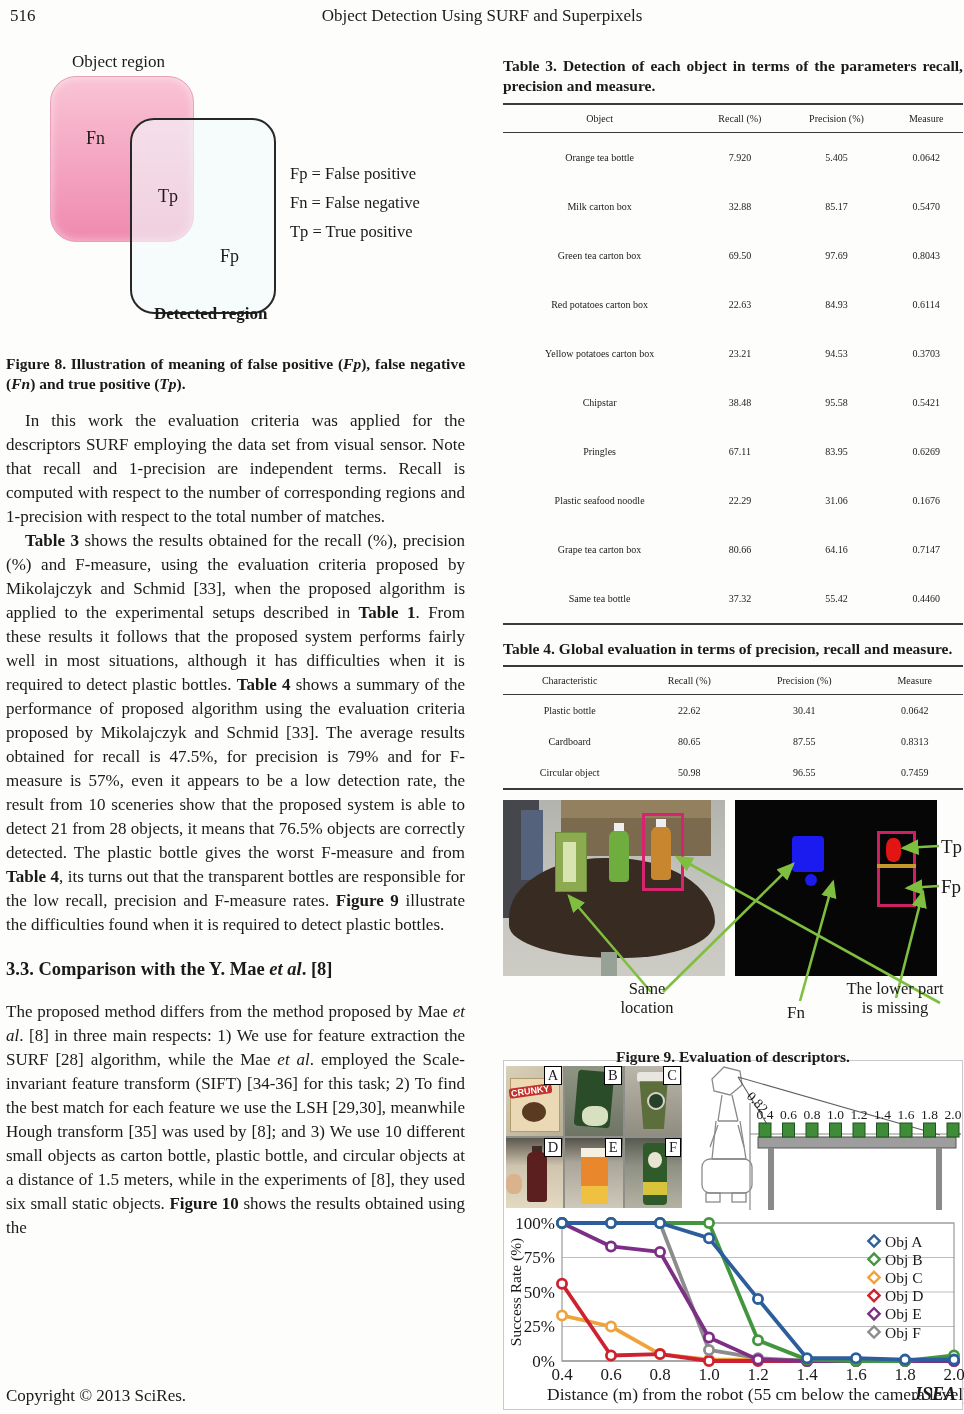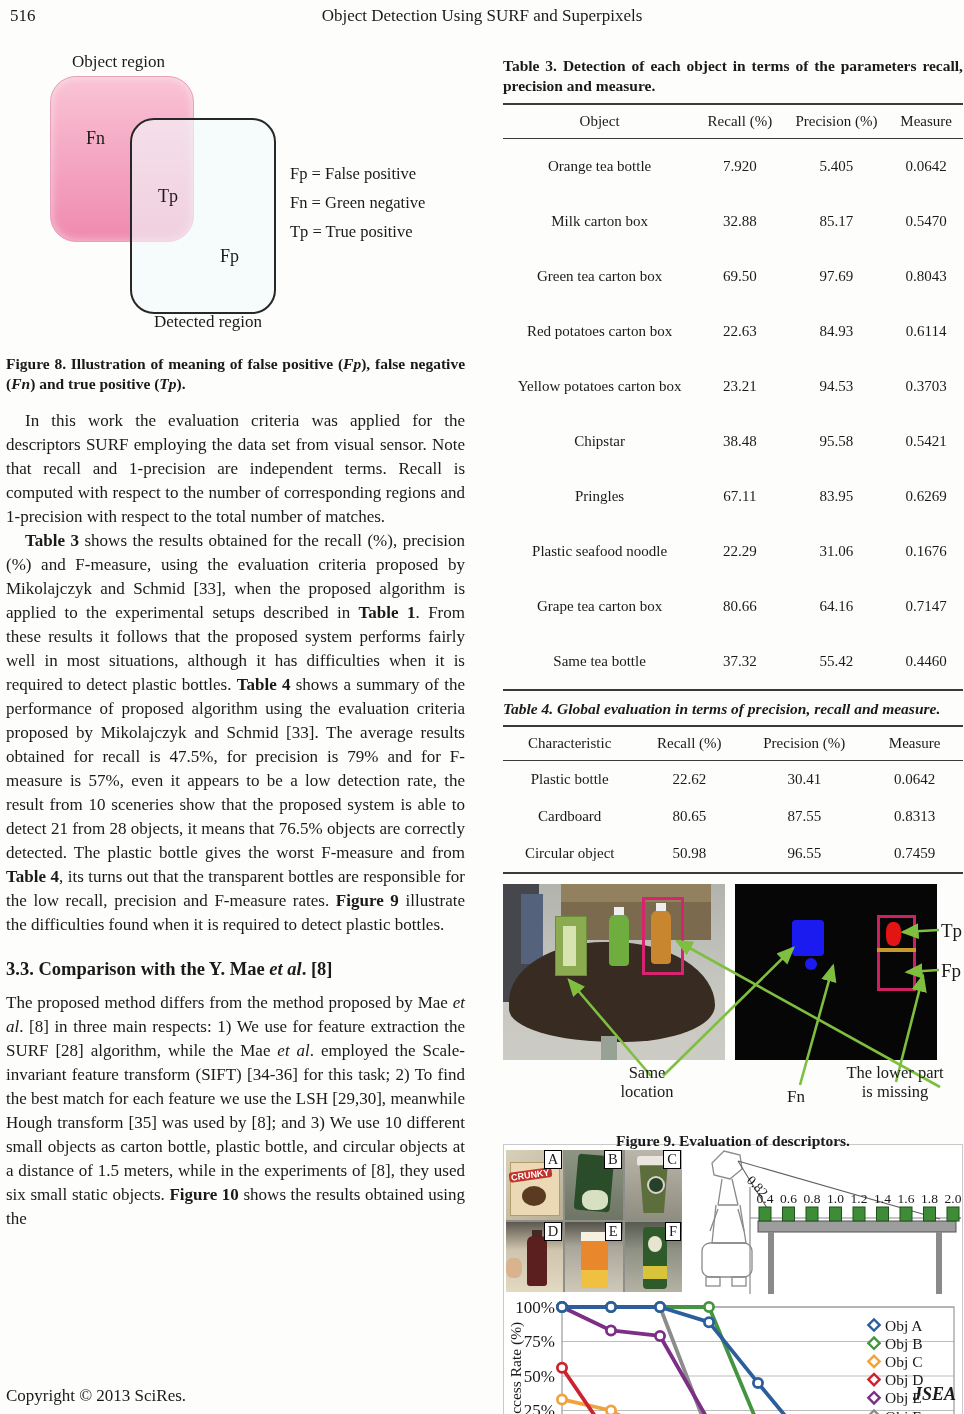--- a/index.html
+++ b/index.html
@@ -20,43 +20,43 @@
   .pinkrect{position:absolute;left:44px;top:30px;width:142px;height:164px;border-radius:26px;
             background:linear-gradient(180deg,#f9c4d5 0%,#f5a9c4 45%,#ef8aae 100%);
             border:1px solid #e9a0ba;box-shadow:inset 0 0 10px rgba(255,255,255,.55);}
   .detrect{position:absolute;left:124px;top:72px;width:142px;height:192px;border-radius:24px;
            background:rgba(242,250,251,0.62);border:2.5px solid #272727;}
   .f8-fn{position:absolute;left:80px;top:82px;font-size:18px;}
   .f8-tp{position:absolute;left:152px;top:140px;font-size:18px;}
   .f8-fp{position:absolute;left:214px;top:200px;font-size:18px;}
   .f8-leg{position:absolute;left:284px;font-size:16.5px;white-space:nowrap;}
   .f8-leg1{top:118px;} .f8-leg2{top:147px;} .f8-leg3{top:176px;}
-  .f8-detlbl{position:absolute;left:148px;top:266px;font-size:17px;}
+  .f8-detlbl{position:absolute;left:148px;top:258px;font-size:17px;font-weight:bold;}
 
   .caption{font-weight:bold;font-size:15.5px;line-height:1.32;text-align:justify;margin:10px 0 0 0;}
   .para{font-size:17px;line-height:24px;text-align:justify;margin:0;}
   .indent{text-indent:19px;}
   .p1{margin-top:14px;}
-  .h33{font-size:18.5px;margin:22px 0 11px 0;font-weight:bold;}
+  .h33{font-size:18.5px;margin:22px 0 20px 0;font-weight:bold;}
 
   
-  .tbl{width:100%;border-collapse:collapse;margin-top:6px;font-size:15px;
+  .tbl{width:100%;border-collapse:collapse;margin-top:6px;font-size:10px;
        border-top:2px solid #3a3a3a;border-bottom:2px solid #3a3a3a;}
   .tbl th{font-weight:normal;border-bottom:1.5px solid #3a3a3a;padding:8px 2px;text-align:center;}
   .tbl td{padding:19px 2px;text-align:center;}
   #table4 td{padding:10px 2px;}
   #table3 th:nth-child(1),#table3 td:nth-child(1){width:42%;}
   #table3 th:nth-child(2),#table3 td:nth-child(2){width:19%;}
   #table3 th:nth-child(3),#table3 td:nth-child(3){width:23%;}
   #table3 th:nth-child(4),#table3 td:nth-child(4){width:16%;}
   #table4 th:nth-child(1),#table4 td:nth-child(1){width:29%;}
   #table4 th:nth-child(2),#table4 td:nth-child(2){width:23%;}
   #table4 th:nth-child(3),#table4 td:nth-child(3){width:27%;}
   #table4 th:nth-child(4),#table4 td:nth-child(4){width:21%;}
-  .t4cap{margin-top:8px;font-style:italic;}
+  .t4cap{margin-top:14px;}
 
   
   .fig9{position:relative;margin-top:10px;height:252px;}
   .f9-imgL{position:absolute;left:0;top:0;width:222px;height:176px;overflow:hidden;
            background:linear-gradient(180deg,#b3b3ad 0%,#c6c6c0 55%,#cccbc4 100%);}
   .f9-leg{position:absolute;left:0;top:0;width:36px;height:118px;background:#45474d;}
   .f9-jean{position:absolute;left:18px;top:10px;width:22px;height:70px;background:#54627c;}
   .f9-box{position:absolute;left:58px;top:0;width:150px;height:56px;background:#7c6a4e;}
   .f9-boxtop{position:absolute;left:58px;top:0;width:150px;height:18px;background:#93805f;}
   .f9-table{position:absolute;left:6px;top:58px;width:206px;height:100px;background:#382b21;
@@ -133,21 +133,21 @@
   <div class="col-left">
 
     <div class="fig8">
       <div class="f8-objlbl">Object region</div>
       <div class="pinkrect"></div>
       <div class="detrect"></div>
       <div class="f8-fn">Fn</div>
       <div class="f8-tp">Tp</div>
       <div class="f8-fp">Fp</div>
       <div class="f8-leg f8-leg1">Fp = False positive</div>
-      <div class="f8-leg f8-leg2">Fn = Green negative</div>
+      <div class="f8-leg f8-leg2">Fn = False negative</div>
       <div class="f8-leg f8-leg3">Tp = True positive</div>
       <div class="f8-detlbl">Detected region</div>
     </div>
     <p class="caption"><span style="font-weight: bold;">Figure 8. Illustration of meaning of false positive (</span><span style="font-weight: bold; font-style: italic;">Fp</span><span style="font-weight: bold;">), false negative (</span><span style="font-weight: bold; font-style: italic;">Fn</span><span style="font-weight: bold;">) and true positive (</span><span style="font-weight: bold; font-style: italic;">Tp</span><span style="font-weight: bold;">).</span></p>
 
     <p class="para indent p1"><span>In this work the evaluation criteria was applied for the descriptors SURF employing the data set from visual sensor. Note that recall and 1-precision are independent terms. Recall is computed with respect to the number of corresponding regions and 1-precision with respect to the total number of matches.</span></p>
     <p class="para indent"><span style="font-weight: bold;">Table 3</span><span> shows the results obtained for the recall (%), precision (%) and F-measure, using the evaluation criteria proposed by Mikolajczyk and Schmid [33], when the proposed algorithm is applied to the experimental setups described in </span><span style="font-weight: bold;">Table 1</span><span>. From these results it follows that the proposed system performs fairly well in most situations, although it has difficulties when it is required to detect plastic bottles. </span><span style="font-weight: bold;">Table 4</span><span> shows a summary of the performance of proposed algorithm using the evaluation criteria proposed by Mikolajczyk and Schmid [33]. The average results obtained for recall is 47.5%, for precision is 79% and for F-measure is 57%, even it appears to be a low detection rate, the result from 10 sceneries show that the proposed system is able to detect 21 from 28 objects, it means that 76.5% objects are correctly detected. The plastic bottle gives the worst F-measure and from </span><span style="font-weight: bold;">Table 4</span><span>, its turns out that the transparent bottles are responsible for the low recall, precision and F-measure rates. </span><span style="font-weight: bold;">Figure 9</span><span> illustrate the difficulties found when it is required to detect plastic bottles.</span></p>
     <h3 class="h33"><span style="font-weight: bold;">3.3. Comparison with the Y. Mae </span><span style="font-weight: bold; font-style: italic;">et al</span><span style="font-weight: bold;">. [8]</span></h3>
     <p class="para"><span>The proposed method differs from the method proposed by Mae </span><span style="font-style: italic;">et al</span><span>. [8] in three main respects: 1) We use for feature extraction the SURF [28] algorithm, while the Mae </span><span style="font-style: italic;">et al</span><span>. employed the Scale-invariant feature transform (SIFT) [34-36] for this task; 2) To find the best match for each feature we use the LSH [29,30], meanwhile Hough transform [35] was used by [8]; and 3) We use 10 different small objects as carton bottle, plastic bottle, and circular objects at a distance of 1.5 meters, while in the experiments of [8], they used six small static objects. </span><span style="font-weight: bold;">Figure 10</span><span> shows the results obtained using the</span></p>
   </div>

